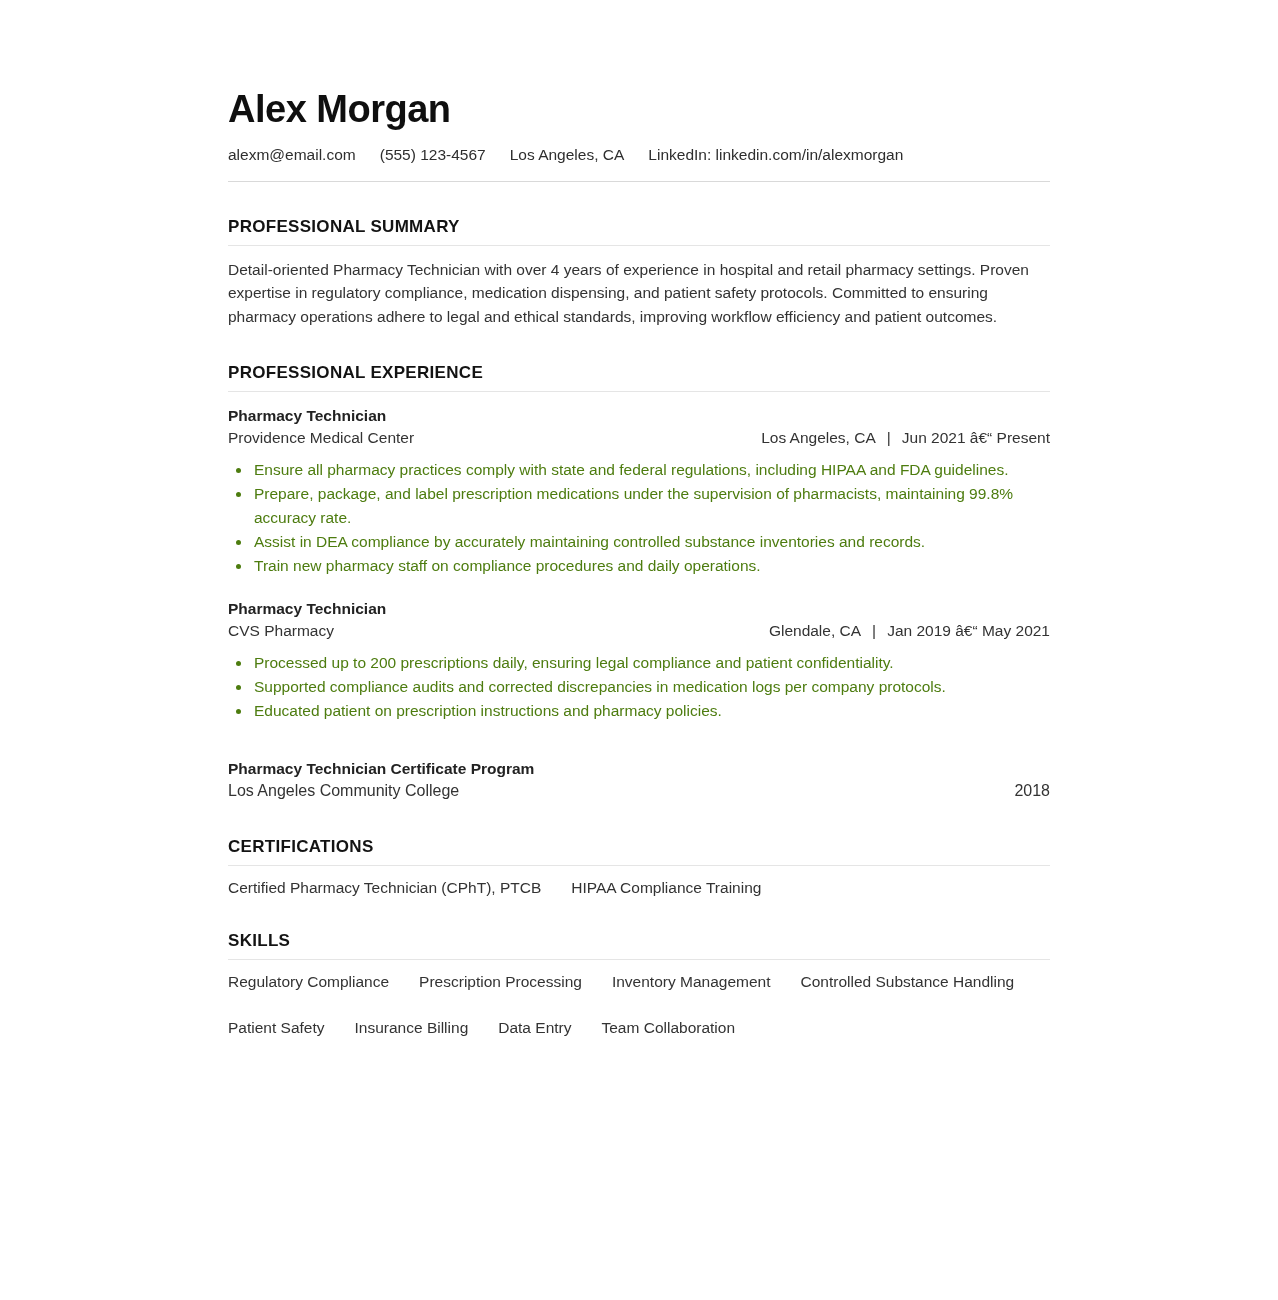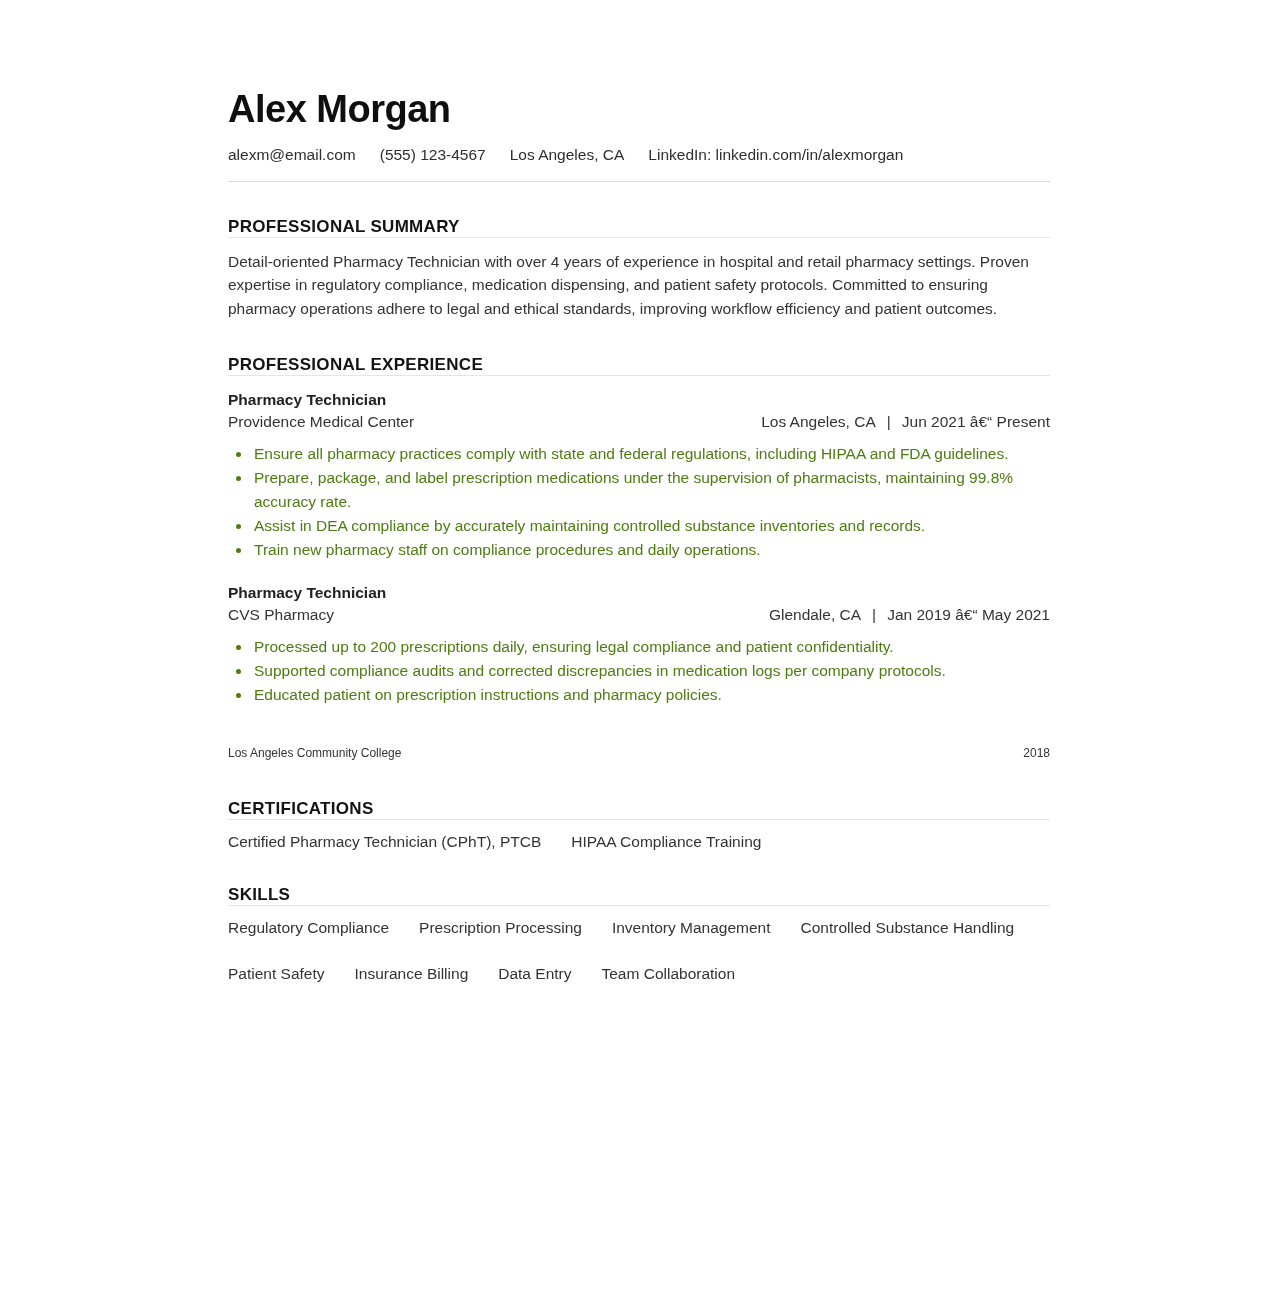--- a/index.html
+++ b/index.html
@@ -45,20 +45,21 @@
   
   .section {
     margin-top: 35px;
   }
   .section-heading {
     margin: 0;
     font-size: 17px;
     font-weight: 700;
     color: #131313;
     letter-spacing: 0.3px;
+    padding-bottom: 8px;
     border-bottom: 1px solid #e5e5e5;
   }
   .summary-text {
     margin: 12px 0 0 0;
     font-size: 15.5px;
     line-height: 23.5px;
     color: #333333;
   }
   
   .job {
@@ -102,21 +103,21 @@
     margin-top: 13px;
     font-size: 15.5px;
     font-weight: 700;
     color: #222222;
     line-height: 22px;
   }
   .edu-row {
     display: flex;
     justify-content: space-between;
     align-items: flex-start;
-    font-size: 12px;
+    font-size: 16px;
     line-height: 22px;
     color: #333333;
   }
   
   .inline-list {
     display: flex;
     flex-wrap: wrap;
     column-gap: 27px;
     row-gap: 19px;
     margin-top: 14px;
@@ -178,20 +179,21 @@
       </div>
       <ul class="job-bullets">
         <li>Processed up to 200 prescriptions daily, ensuring legal compliance and patient confidentiality.</li>
         <li>Supported compliance audits and corrected discrepancies in medication logs per company protocols.</li>
         <li>Educated patient on prescription instructions and pharmacy policies.</li>
       </ul>
     </div>
   </div>
 
   <div class="section">
+    <div class="edu-degree">Pharmacy Technician Certificate Program</div>
     <div class="edu-row">
       <span>Los Angeles Community College</span>
       <span>2018</span>
     </div>
   </div>
 
   <div class="section">
     <h2 class="section-heading">CERTIFICATIONS</h2>
     <div class="inline-list">
       <span>Certified Pharmacy Technician (CPhT), PTCB</span>

